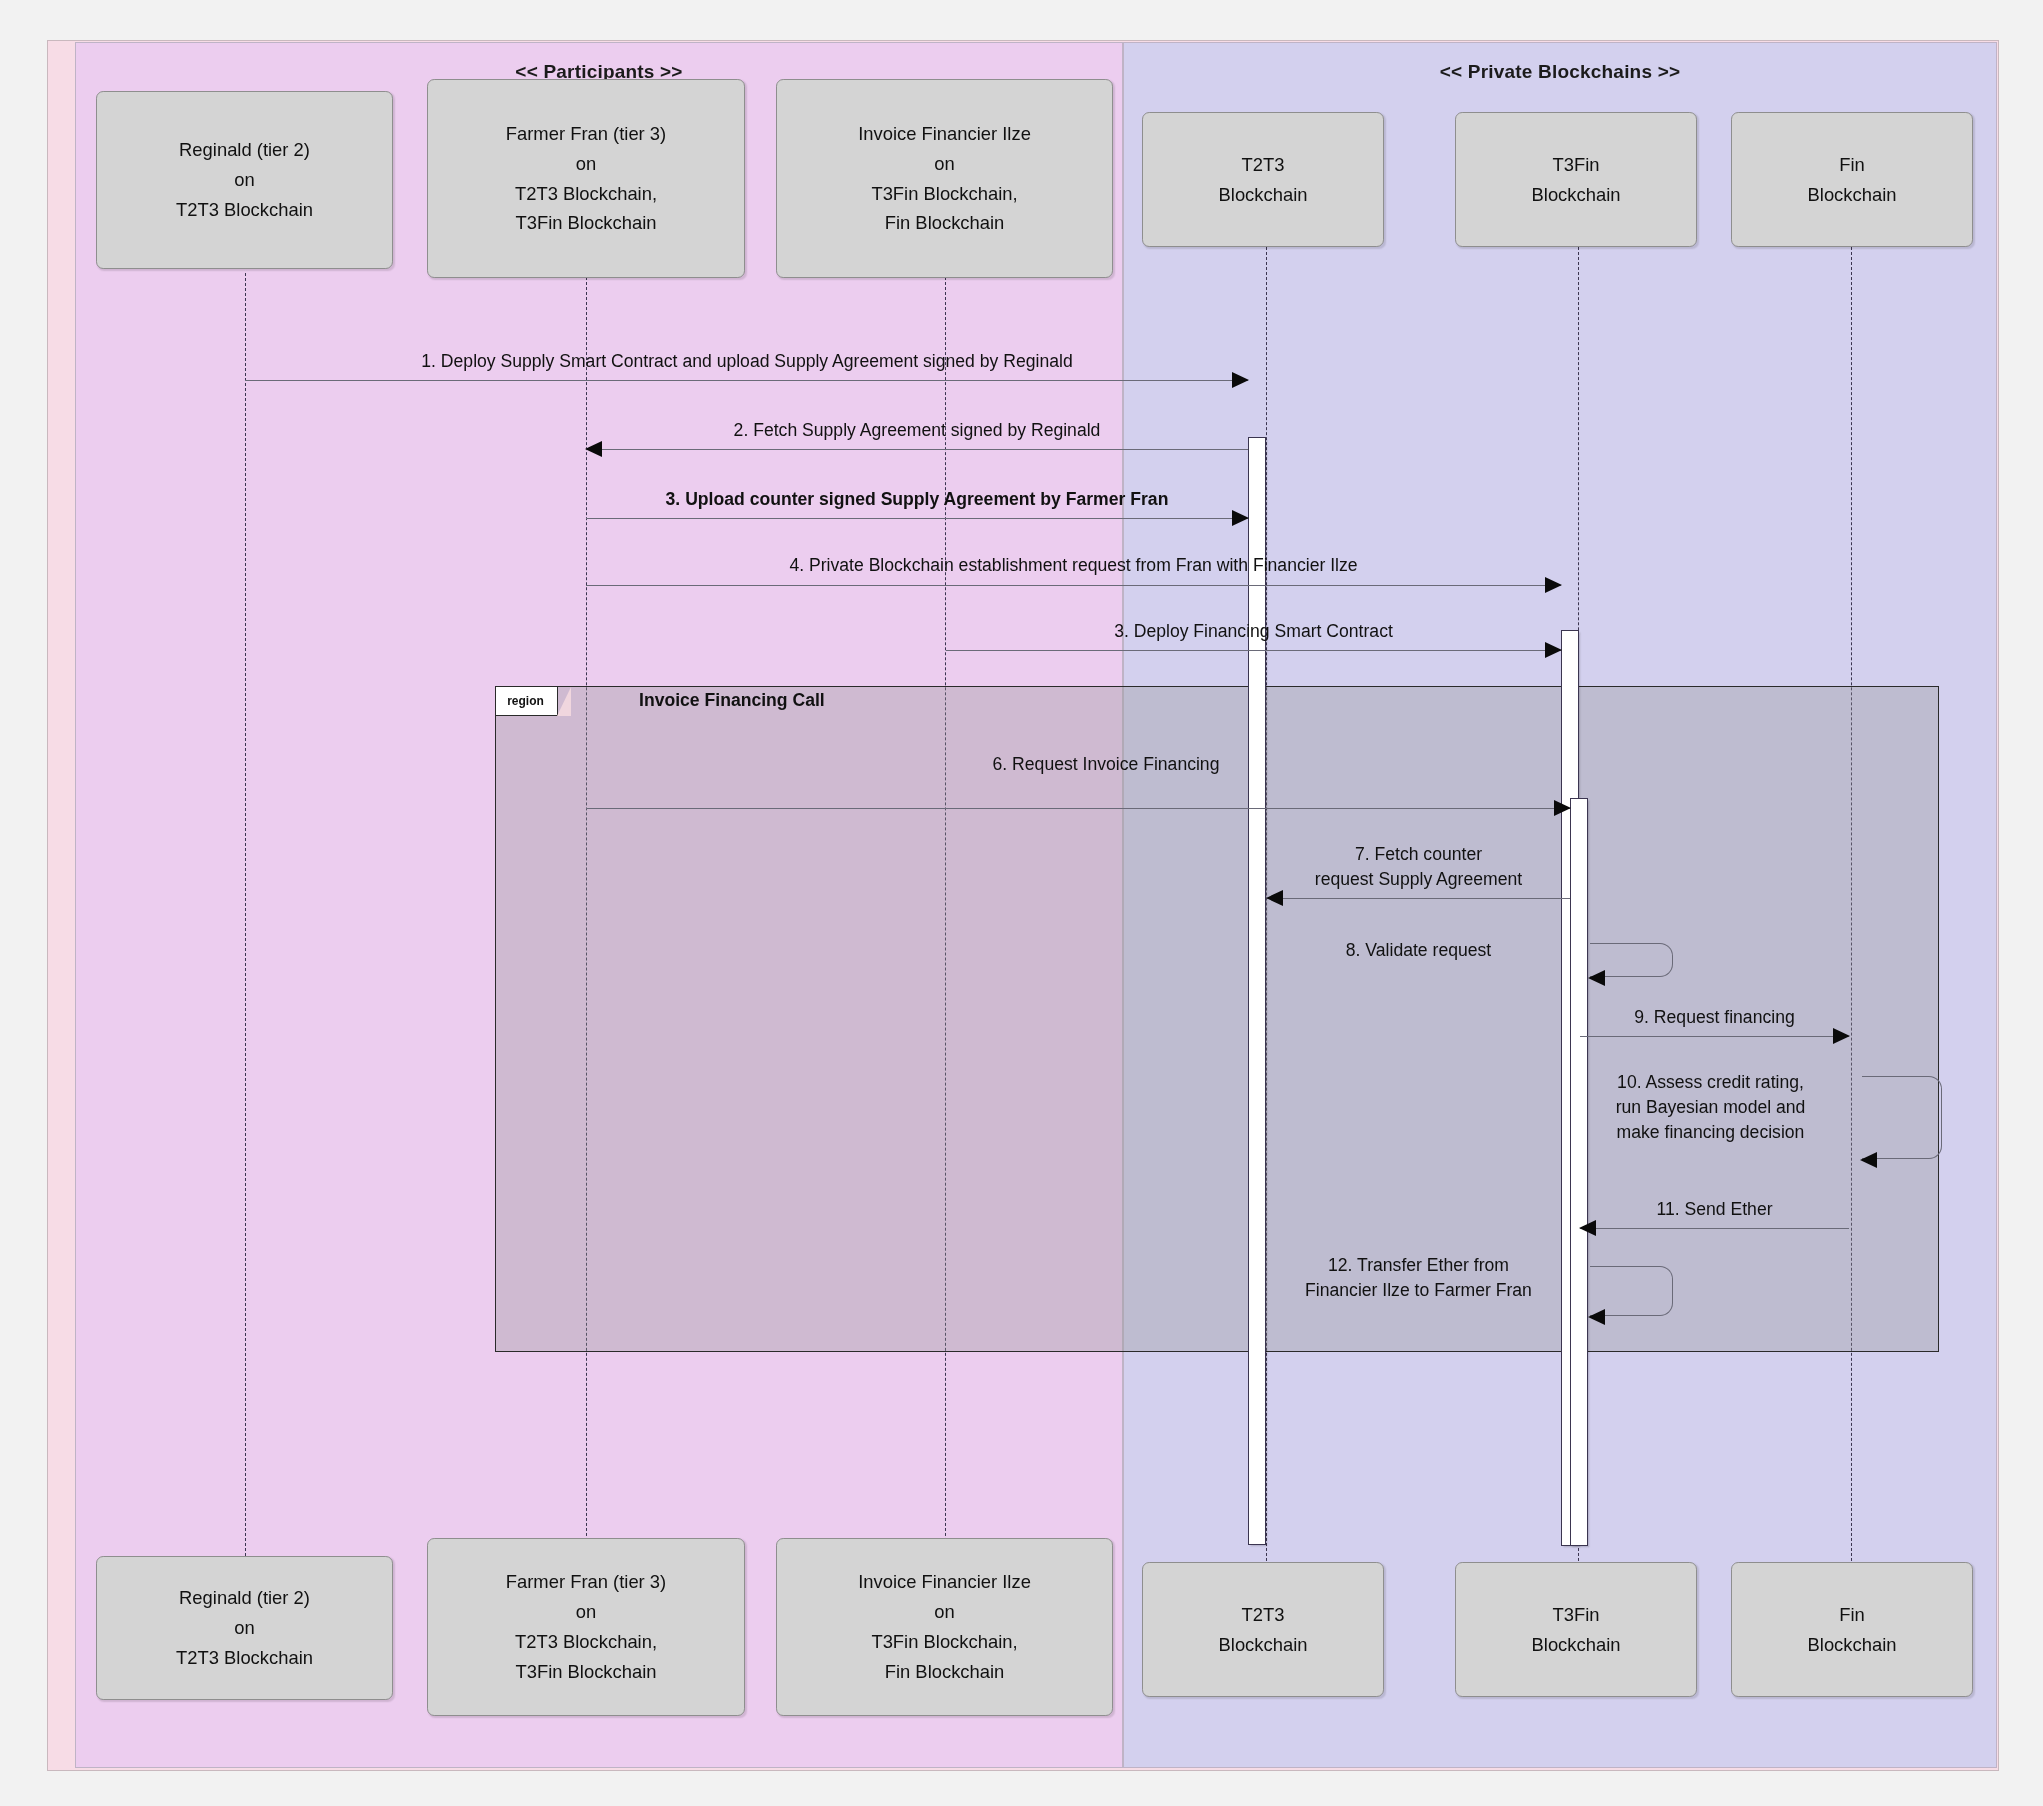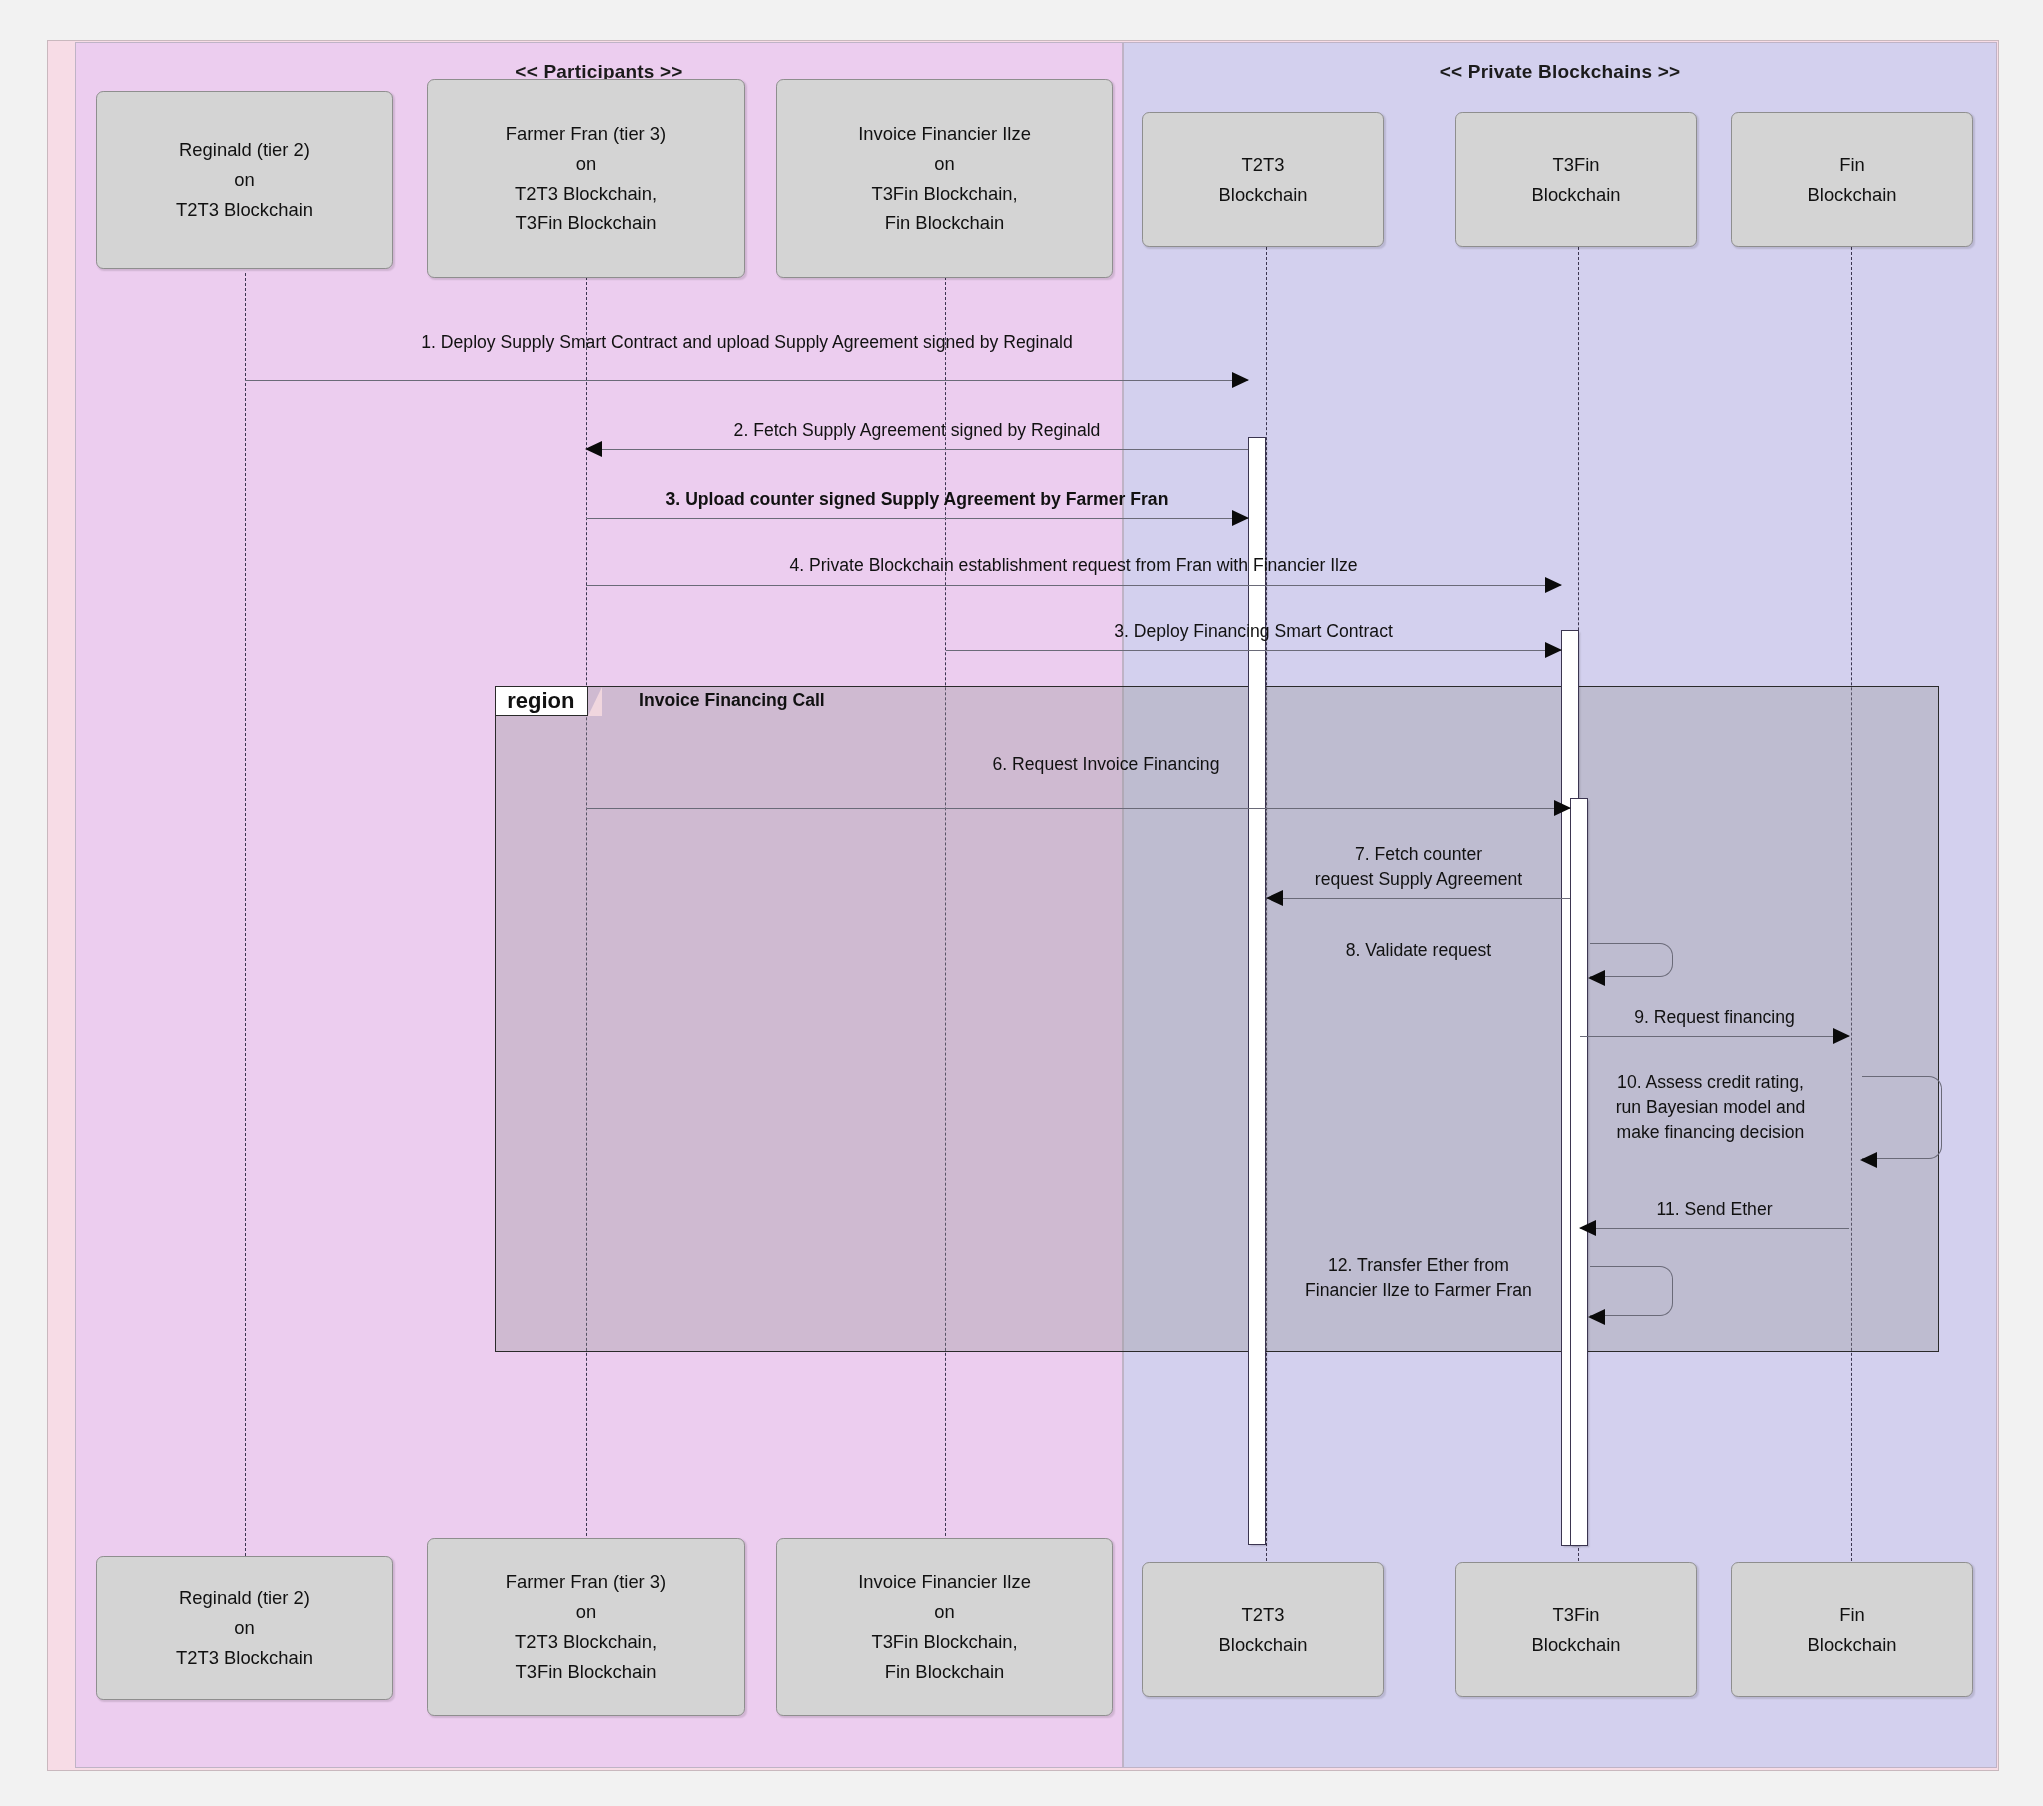--- a/index.html
+++ b/index.html
@@ -96,21 +96,21 @@
   .fragment-tab {
     position: absolute;
     left: 0; top: 0;
     height: 29px;
     padding: 0 13px 0 11.2px;
     background: #ffffff;
     border-right: 0.8px solid #2a2a2a;
     border-bottom: 0.8px solid #2a2a2a;
     display: flex;
     align-items: center;
-    font-size: 22px;
+    font-size: 12px;
     font-weight: bold;
     color: #111;
     box-sizing: border-box;
   }
   .fragment-tab::after {
     content: "";
     position: absolute;
     right: -14.4px; top: 0;
     width: 0; height: 0;
     border-style: solid;
@@ -266,21 +266,21 @@
   <div class="actor-box" style="left:1455px; top:1562px; width:242px; height:135px;">
     <span>T3Fin</span>
     <span>Blockchain</span>
   </div>
 
   <div class="actor-box" style="left:1731px; top:1562px; width:242px; height:135px;">
     <span>Fin</span>
     <span>Blockchain</span>
   </div>
 
-  <div class="msg-label" style="left:245px; top:330px; width:1004px;">
+  <div class="msg-label" style="left:245px; top:349px; width:1004px;">
     <div>1. Deploy Supply Smart Contract and upload Supply Agreement signed by Reginald</div>
   </div>
   <div class="msg" style="left:245px; top:380px; width:1003px;">
     <div class="arrowhead arrow-right"></div>
   </div>
 
   <div class="msg-label" style="left:586px; top:418px; width:662px;">
     <div>2. Fetch Supply Agreement signed by Reginald</div>
   </div>
   <div class="msg" style="left:586px; top:449px; width:662px;">

